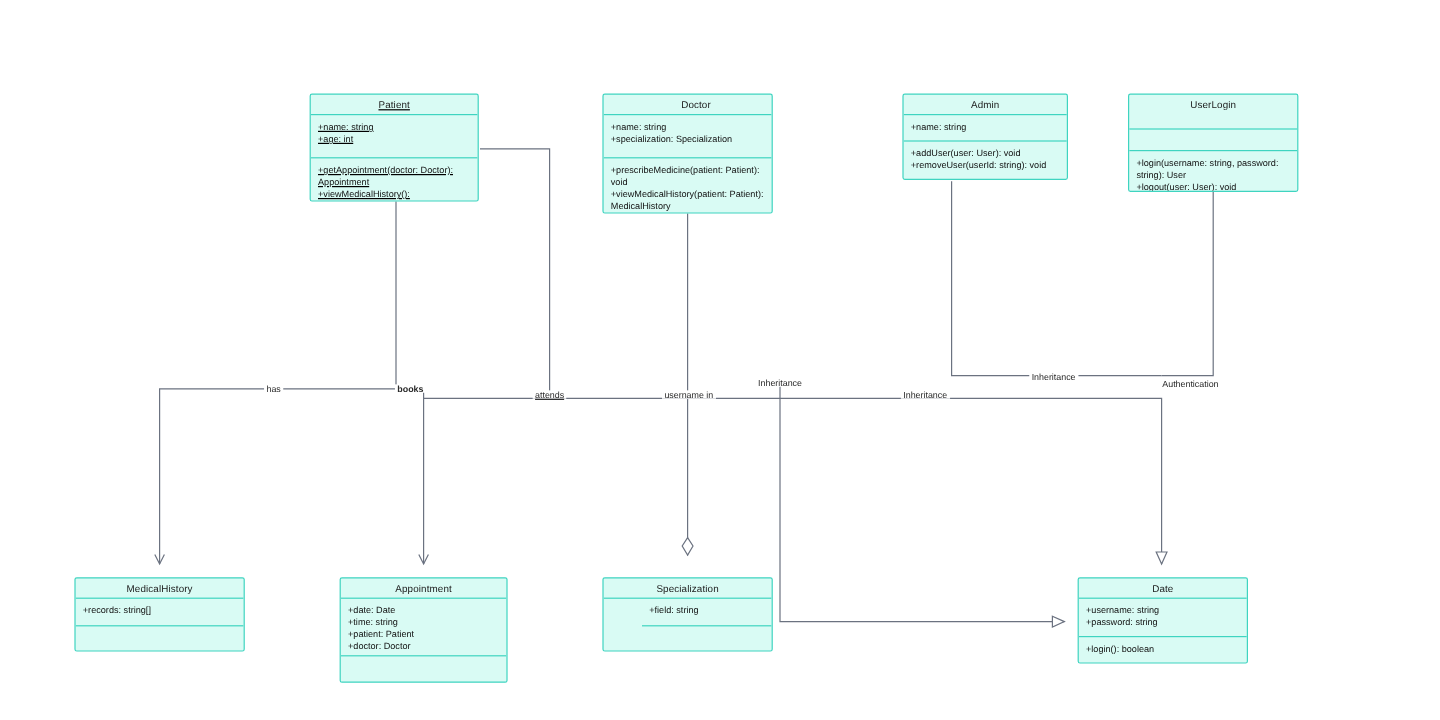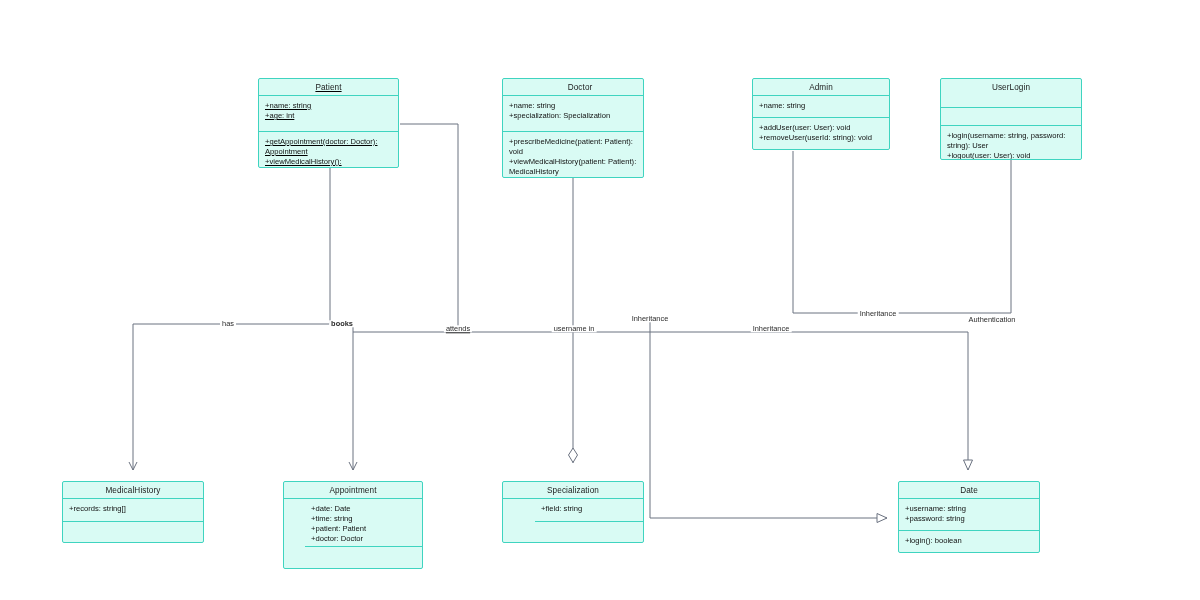--- a/index.html
+++ b/index.html
@@ -138,21 +138,21 @@
   </div>
 
   <div class="uml-class" style="left:62px; top:481px; width:142px; height:62px;">
     <div class="uml-title" style="height:17px;">MedicalHistory</div>
     <div class="uml-compartment" style="height:23px;">+records: string[]</div>
     <div class="uml-compartment empty"></div>
   </div>
 
   <div class="uml-class" style="left:283px; top:481px; width:140px; height:88px;">
     <div class="uml-title" style="height:17px;">Appointment</div>
-    <div class="uml-compartment" style="height:48px;margin-left:21px;">+date: Date
+    <div class="uml-compartment" style="height:48px;">+date: Date
 +time: string
 +patient: Patient
 +doctor: Doctor</div>
     <div class="uml-compartment empty"></div>
   </div>
 
   <div class="uml-class" style="left:502px; top:481px; width:142px; height:62px;">
     <div class="uml-title" style="height:17px;">Specialization</div>
     <div class="uml-compartment" style="height:23px;margin-left:32px;">+field: string</div>
     <div class="uml-compartment empty"></div>

